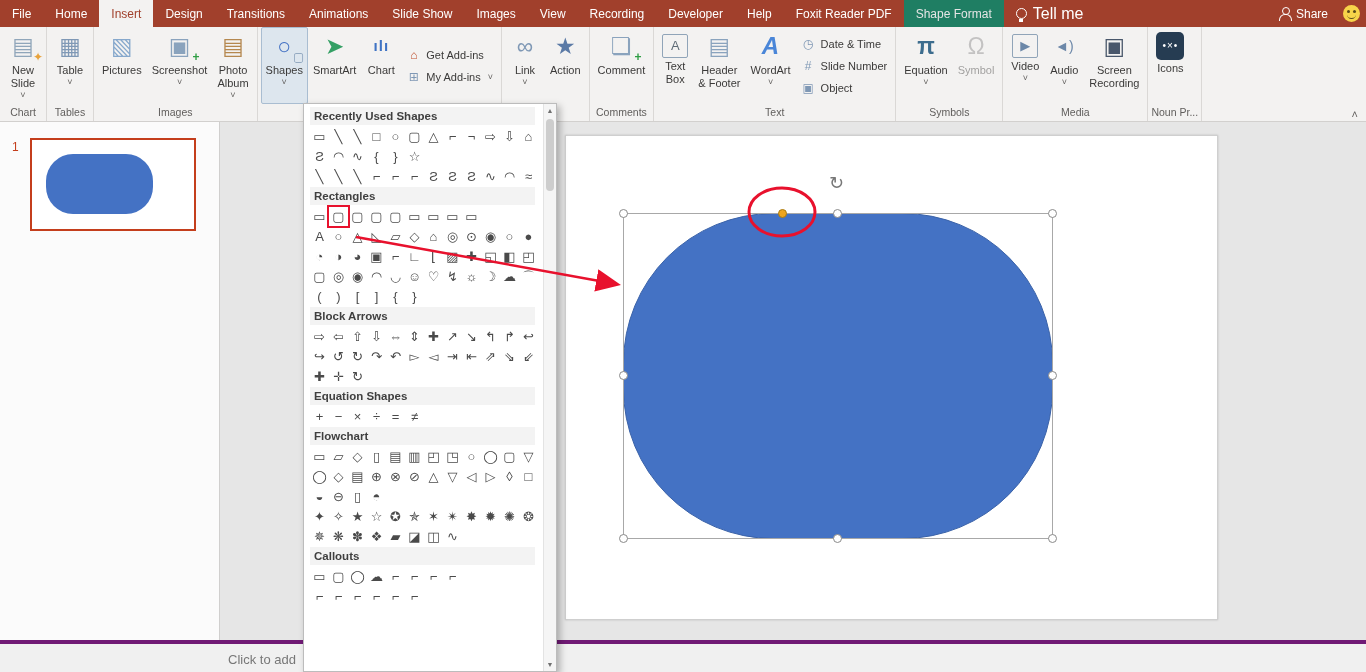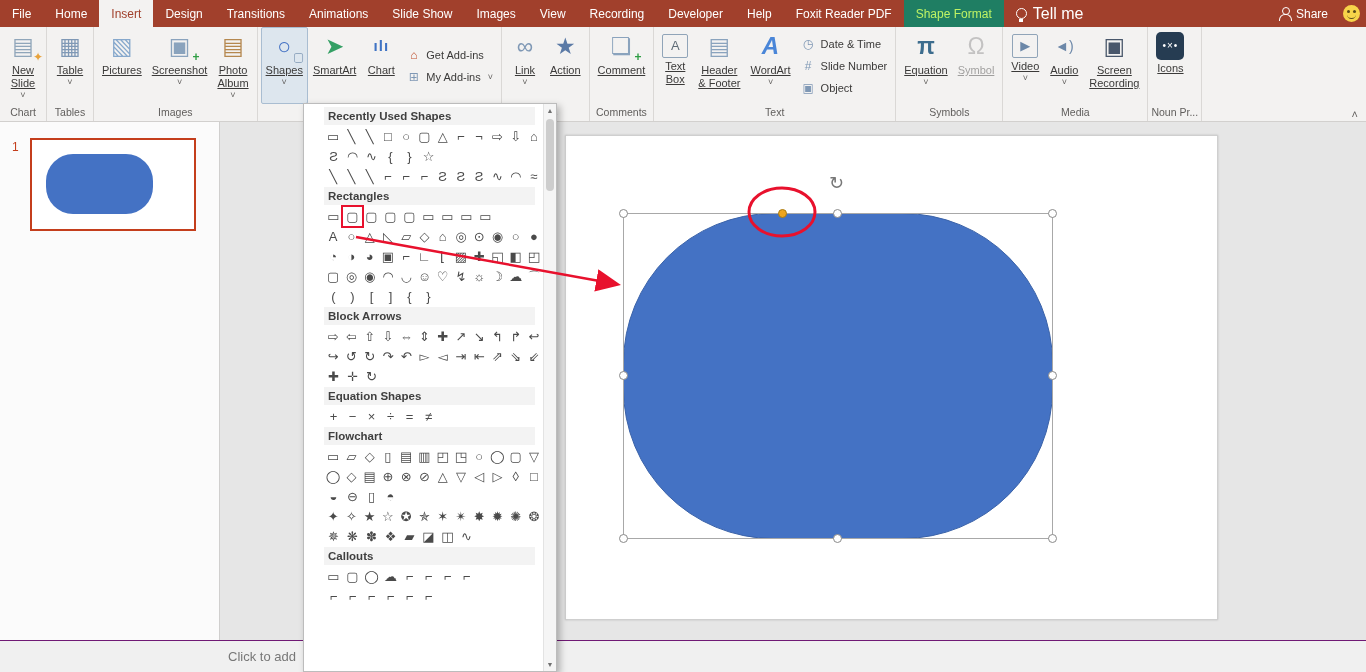--- a/index.html
+++ b/index.html
@@ -5,42 +5,42 @@
 *{margin:0;padding:0;box-sizing:border-box;font-family:"Liberation Sans","DejaVu Sans",sans-serif;}
 html,body{width:1366px;height:672px;overflow:hidden;}
 body{background:var(--canvas_bg,#e6e6e6);font-size:12px;color:#333;}
 .app{position:relative;width:1366px;height:672px;overflow:hidden;}
 
 
 .tabbar{position:absolute;left:0;top:0;width:100%;height:27px;background:var(--titlebar,#a1402c);display:flex;align-items:stretch;color:#fff;z-index:20;}
 .tabs{display:flex;align-items:stretch;}
 .tab{padding:0 12px;display:flex;align-items:center;font-size:12px;white-space:nowrap;cursor:default;}
 .tab.active{background:#f3f2f1;color:var(--titlebar,#a1402c);}
-.tab.contextual{background:var(--contextual_tab,#1f7e63);color:#bef264;}
+.tab.contextual{background:var(--contextual_tab,#1f7e63);color:#e5e5e5;}
 .tellme{display:flex;align-items:center;margin-left:12px;font-size:16px;}
 .spacer{flex:1;}
 .sharebox{display:flex;align-items:center;gap:5px;margin-right:38px;font-size:12px;}
 .bulb{width:11px;height:11px;border:1.5px solid #fff;border-radius:50%;position:relative;display:inline-block;margin-right:6px;}
 .bulb::after{content:"";position:absolute;left:2px;bottom:-4px;width:4px;height:3px;background:#fff;}
 .person{width:12px;height:12px;position:relative;display:inline-block;}
 .person::before{content:"";position:absolute;left:3px;top:-1px;width:6px;height:6px;border:1.2px solid #fff;border-radius:50%;}
 .person::after{content:"";position:absolute;left:0;bottom:-1px;width:11px;height:6px;border:1.2px solid #fff;border-bottom:none;border-radius:6px 6px 0 0;}
 .smiley{width:17px;height:17px;background:#f7d44a;border-radius:50%;position:absolute;right:6px;top:5px;}
 .smiley::before{content:"";position:absolute;left:4px;top:5px;width:3px;height:3px;background:#5a4a1a;border-radius:50%;box-shadow:6px 0 0 #5a4a1a;}
 .smiley::after{content:"";position:absolute;left:4px;top:8px;width:9px;height:5px;border-bottom:1.6px solid #5a4a1a;border-radius:0 0 9px 9px;}
 
 
 .ribbon{position:absolute;left:0;top:27px;width:100%;height:95px;background:#f3f2f1;border-bottom:1px solid #d2d0ce;z-index:10;}
 .rgroups{display:flex;height:100%;align-items:stretch;overflow:hidden;}
 .rgroup{display:flex;flex-direction:column;border-right:1px solid #dad8d6;padding:0 3px;flex-shrink:0;}
 .rrow{flex:1;display:flex;align-items:flex-start;}
 .rbtn{display:flex;flex-direction:column;align-items:center;padding:2px 4px 0;height:77px;border:1px solid transparent;border-radius:2px;}
 .rbtn.pressed{background:#dde6ee;border-color:#a9bdd1;}
 .rbtn.disabled{opacity:.45;}
-.blbl{font-size:11px;text-align:center;line-height:1.18;margin-top:2px;color:#3b3a39;max-width:60px;text-decoration:underline;}
+.blbl{font-size:11px;text-align:center;line-height:1.18;margin-top:2px;color:#3b3a39;max-width:60px;}
 .chev{font-size:9px;color:#605e5c;margin-top:1px;line-height:1;}
 .chev.inline{margin:0 0 0 2px;}
 .glabel{height:16px;font-size:10.5px;color:#605e5c;text-align:center;line-height:15px;white-space:nowrap;}
 .rstack{display:flex;flex-direction:column;justify-content:center;gap:7px;padding:6px 5px;align-self:stretch;}
 .sbtn{display:flex;align-items:center;gap:5px;font-size:11px;color:#3b3a39;white-space:nowrap;}
 .collapse{position:absolute;right:8px;bottom:1px;font-size:11px;color:#605e5c;z-index:11;}
 
 
 .icon{display:block;position:relative;text-align:center;}
 .icon.lg{width:30px;height:32px;font-size:23px;line-height:32px;}
@@ -68,26 +68,26 @@
 .shape{position:absolute;left:403px;top:91px;width:430px;height:326px;background:var(--accent_blue,#4472c4);border:1px solid var(--accent_blue_dark,#3a62a8);border-radius:150px;}
 .selbox{position:absolute;left:403px;top:91px;width:430px;height:326px;border:1px solid #a8a8a8;pointer-events:none;}
 .h{position:absolute;width:9px;height:9px;background:#fff;border:1px solid #8a8a8a;border-radius:50%;}
 .h.tl{left:-5px;top:-5px}.h.tm{left:calc(50% - 5px);top:-5px}.h.tr{right:-5px;top:-5px}
 .h.ml{left:-5px;top:calc(50% - 5px)}.h.mr{right:-5px;top:calc(50% - 5px)}
 .h.bl{left:-5px;bottom:-5px}.h.bm{left:calc(50% - 5px);bottom:-5px}.h.br{right:-5px;bottom:-5px}
 .h.adj{left:154px;top:-5px;background:var(--adjust_handle,#efa51d);border-color:#a97b10;}
 .rot{position:absolute;left:calc(50% - 9px);top:-40px;font-size:18px;color:#777;line-height:1;}
 
 
-.notes{position:absolute;left:0;bottom:0;width:100%;height:32px;background:#f0f0f0;border-top:1px solid #701a75;z-index:6;}
+.notes{position:absolute;left:0;bottom:0;width:100%;height:32px;background:#f0f0f0;border-top:4px solid #701a75;z-index:6;}
 .notes-text{position:absolute;left:228px;top:8px;color:#777;font-size:13px;white-space:nowrap;}
 
 
 .sdrop{position:absolute;left:303px;top:103px;width:254px;bottom:0;background:#fff;border:1px solid #bcbcbc;box-shadow:3px 3px 7px rgba(0,0,0,.28);z-index:150;display:flex;overflow:hidden;}
-.sbody{flex:1;overflow:hidden;padding:2px 0 0 20px;}
+.sbody{flex:1;overflow:hidden;padding:2px 0 0 6px;}
 .stitle{height:18px;line-height:18px;font-size:11.5px;font-weight:bold;color:#3f3f3f;background:#f3f3f3;margin:1px 8px 1px 0;padding-left:4px;}
 .srow{display:flex;height:20px;align-items:center;}
 .scell{width:19px;height:19px;font-size:13px;line-height:19px;text-align:center;color:#4a4a4a;}
 .scell.redbox{box-shadow:0 0 0 2px var(--annotation_red,#e8112d);}
 .sscroll{width:13px;background:#f5f5f5;border-left:1px solid #e3e3e3;position:relative;flex-shrink:0;}
 .sarrow{position:absolute;left:0;width:12px;height:13px;font-size:7px;color:#707070;text-align:center;line-height:13px;}
 .sarrow.up{top:0}.sarrow.down{bottom:0}
 .sthumb{position:absolute;left:2px;top:15px;width:8px;height:72px;background:#cdcdcd;border-radius:4px;}
 
 

